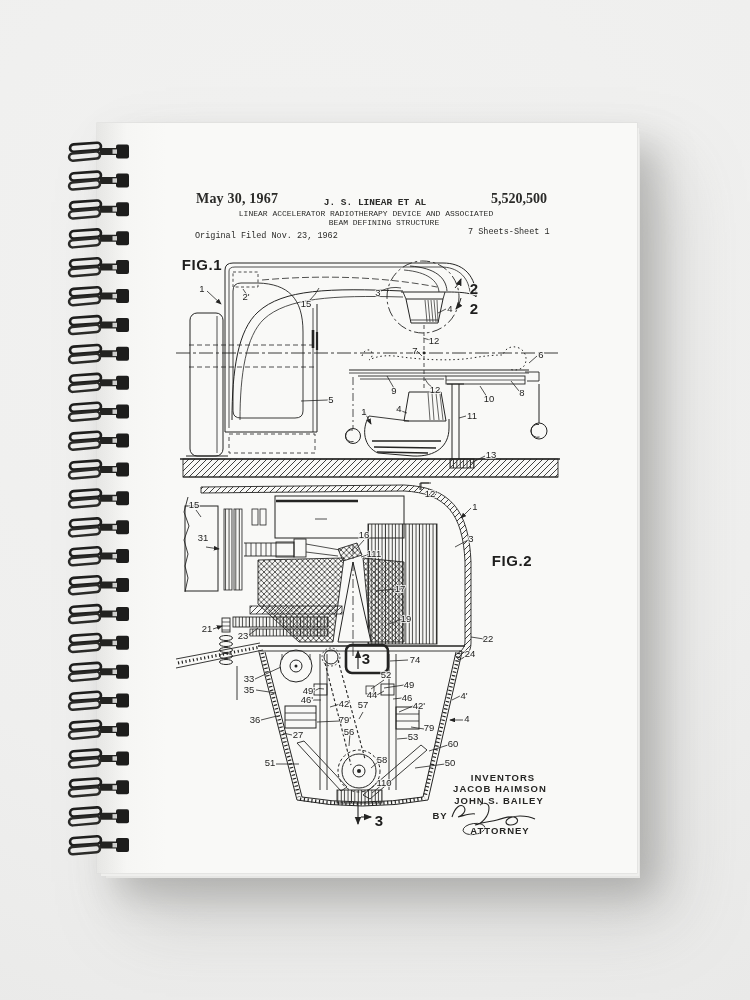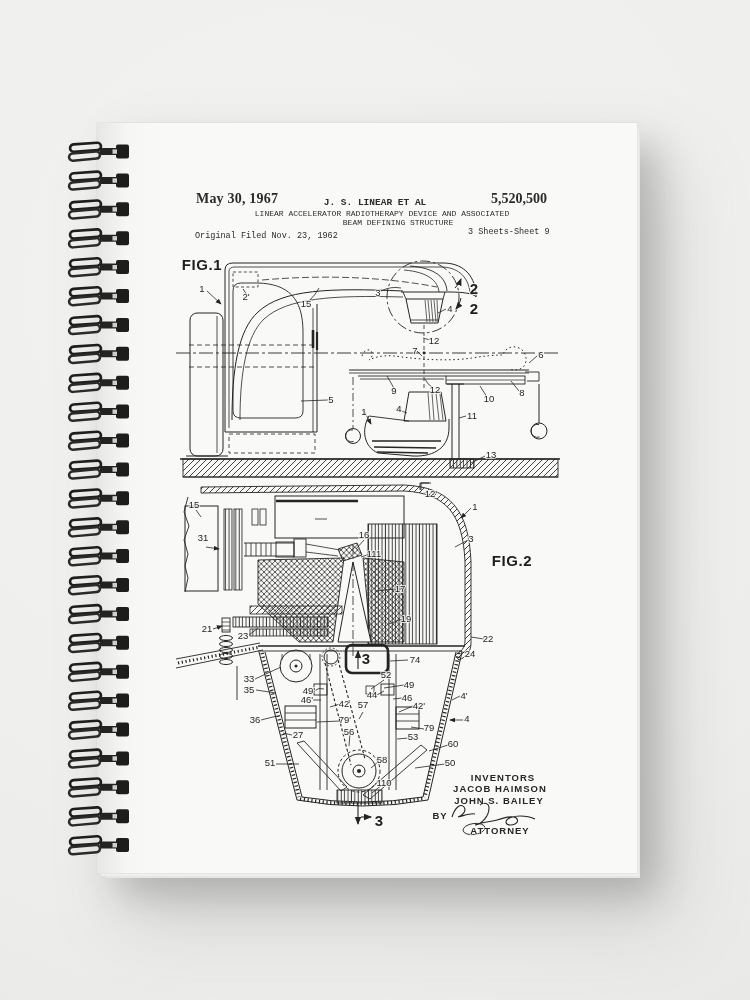--- a/index.html
+++ b/index.html
@@ -18,22 +18,22 @@
       6px 8px 0 -3px #e6e6e4,
       20px 22px 34px rgba(125,125,122,.40),
       34px 44px 70px rgba(135,135,132,.30);
   }
   .page::before{content:"";position:absolute;left:0;top:0;bottom:0;width:30px;
     background:linear-gradient(90deg,rgba(60,60,58,.06),rgba(60,60,58,0));pointer-events:none}
   .hdr{position:absolute;white-space:nowrap;color:#2b2b29}
   .h-date{left:99px;top:68px;font:700 14px "Liberation Serif",serif;letter-spacing:.2px}
   .h-byline{left:278px;top:74px;transform:translateX(-50%);font:700 9.5px "Liberation Mono",monospace}
   .h-patnum{left:450px;top:68px;transform:translateX(-100%);font:700 14px "Liberation Serif",serif}
-  .h-title1{left:285px;top:86px;transform:translateX(-50%);font:8px "Liberation Mono",monospace}
-  .h-title2{left:301px;top:95px;transform:translateX(-50%);font:8px "Liberation Mono",monospace}
+  .h-title1{left:269px;top:86px;transform:translateX(-50%);font:8px "Liberation Mono",monospace}
+  .h-title2{left:287px;top:95px;transform:translateX(-50%);font:8px "Liberation Mono",monospace}
   .h-filed{left:98px;top:108px;font:8.5px "Liberation Mono",monospace}
   .h-sheet{left:371px;top:104px;font:8.5px "Liberation Mono",monospace}
   .sheet-svg{position:absolute;left:0;top:0}
   .labels{font-family:"Liberation Sans",sans-serif;font-size:9.5px;fill:#1e1e1d}
   .labels text{paint-order:stroke;stroke:rgba(249,249,247,.78);stroke-width:2.2px}
   .labels .big{font-size:15px;font-weight:700}
   .labels .cap{font-size:15px;font-weight:700;letter-spacing:.6px}
   .sigtext{font-family:"Liberation Sans",sans-serif;font-size:9.5px;font-weight:700;
     fill:#262624;letter-spacing:1px;text-anchor:middle;
     paint-order:stroke;stroke:rgba(249,249,247,.6);stroke-width:1.5px}
@@ -45,21 +45,21 @@
 <div class="scene">
 
   <div class="page">
 
     <div class="hdr h-date">May 30, 1967</div>
     <div class="hdr h-byline">J. S. LINEAR ET AL</div>
     <div class="hdr h-patnum">5,520,500</div>
     <div class="hdr h-title1">LINEAR ACCELERATOR RADIOTHERAPY DEVICE AND ASSOCIATED</div>
     <div class="hdr h-title2">BEAM DEFINING STRUCTURE</div>
     <div class="hdr h-filed">Original Filed Nov. 23, 1962</div>
-    <div class="hdr h-sheet">3 Sheets-Sheet 9</div>
+    <div class="hdr h-sheet">7 Sheets-Sheet 1</div>
 
     <svg class="sheet-svg" width="540" height="750" viewBox="97 123 540 750">
       <defs>
         <pattern id="hatch" patternUnits="userSpaceOnUse" width="6" height="6">
           <path d="M-1,7 L7,-1" stroke="#2e2e2c" stroke-width="0.9"></path>
         </pattern>
         <pattern id="hatchd" patternUnits="userSpaceOnUse" width="5.5" height="5.5">
           <path d="M-1,6.5 L6.5,-1" stroke="#2e2e2c" stroke-width="0.8"></path>
           <path d="M-1,-1 L6.5,6.5" stroke="#2e2e2c" stroke-width="0.8"></path>
         </pattern>

